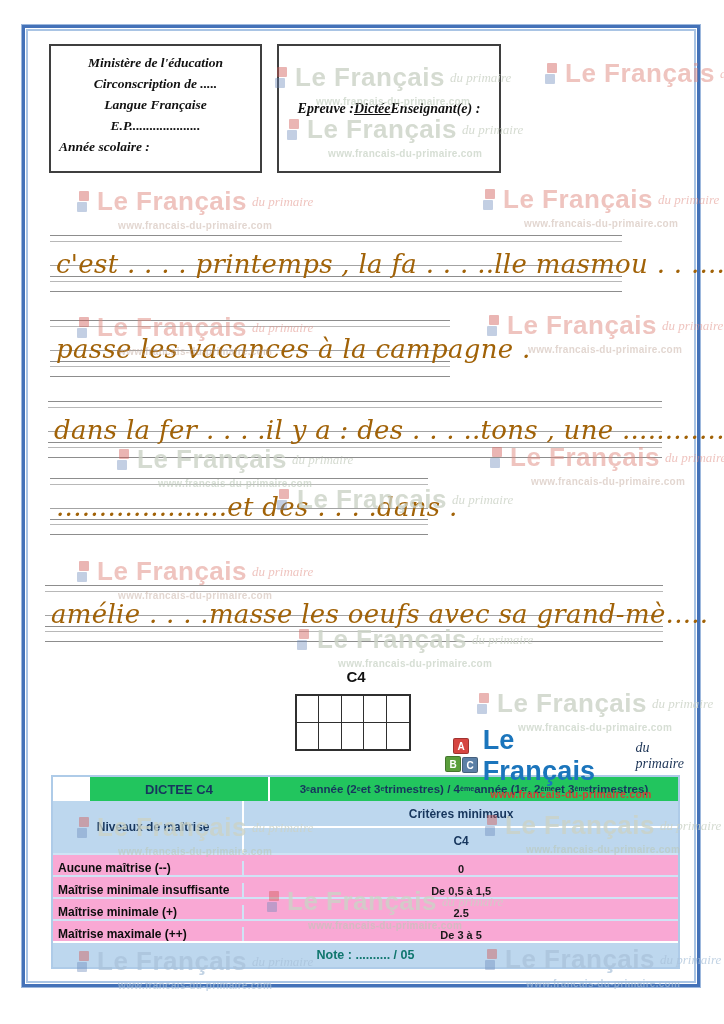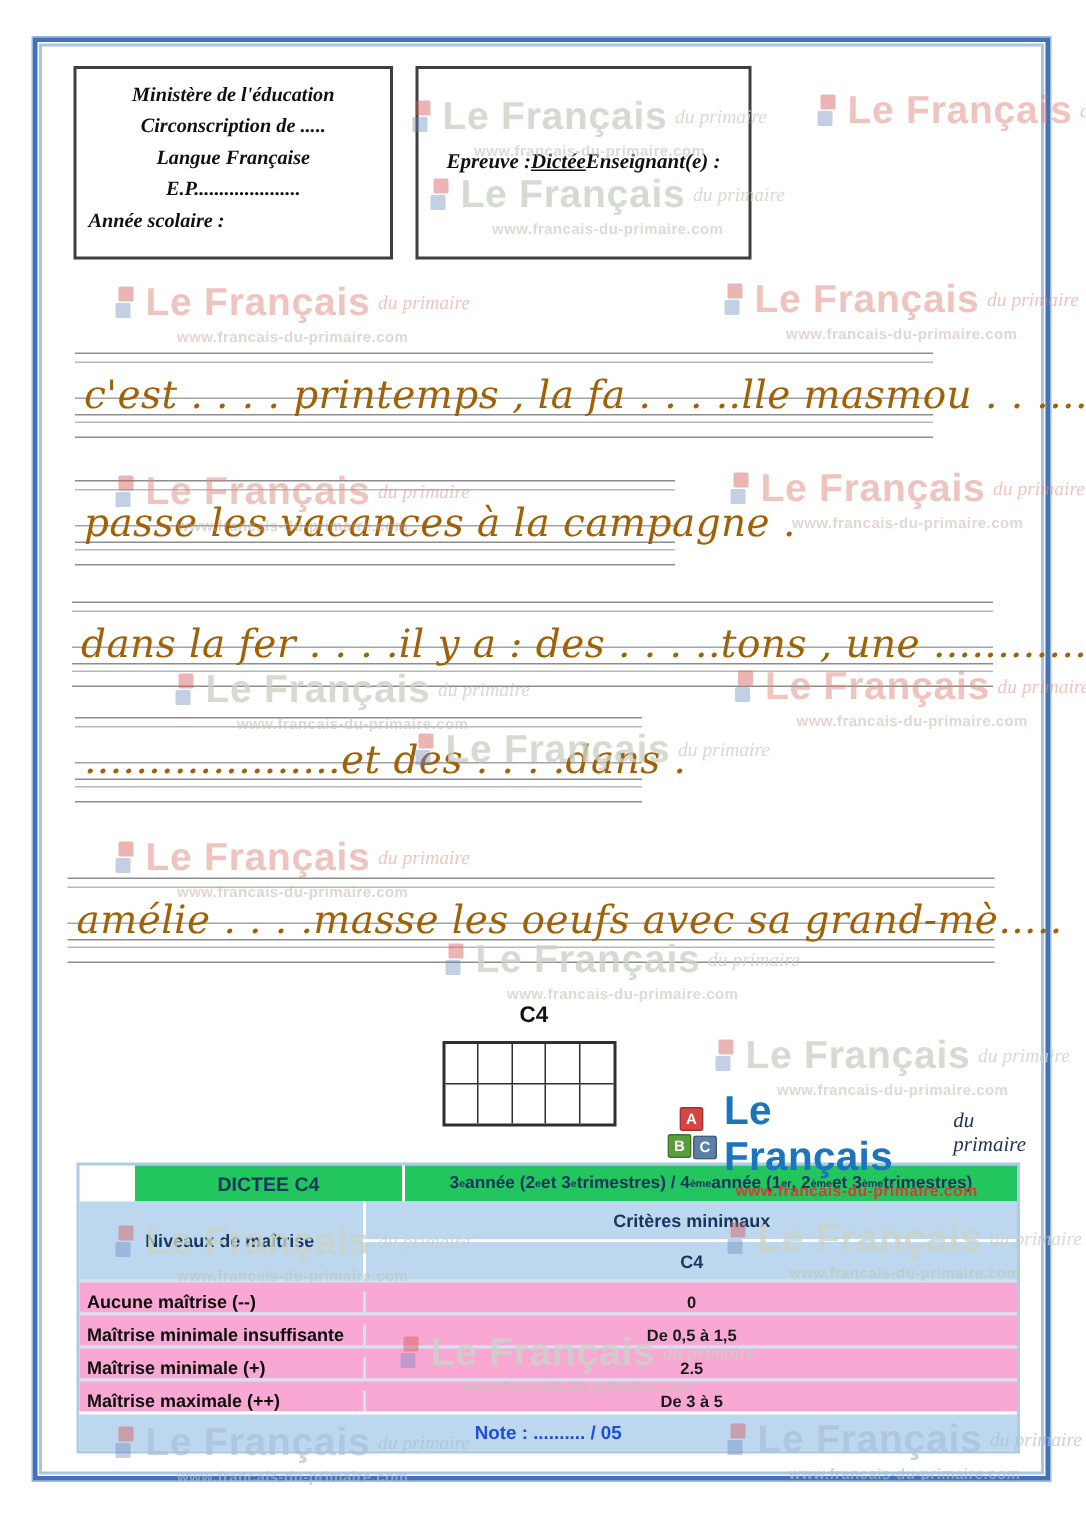--- a/index.html
+++ b/index.html
@@ -392,16 +392,16 @@
         </div>
         <div class="trow tdata">
           <div class="cell-l">Maîtrise minimale (+)</div>
           <div class="cell-r">2.5</div>
         </div>
         <div class="trow tdata">
           <div class="cell-l">Maîtrise maximale (++)</div>
           <div class="cell-r">De 3 à 5</div>
         </div>
       </div>
-    <div class="tfoot" style="background: rgb(189, 215, 238); color: #1d4ed8;">Note : .......... / 05</div>
+    <div class="tfoot" style="background: rgb(189, 215, 238); color: #0f766e;">Note : .......... / 05</div>
   </div>
 
 </div>
 
 </body></html>

